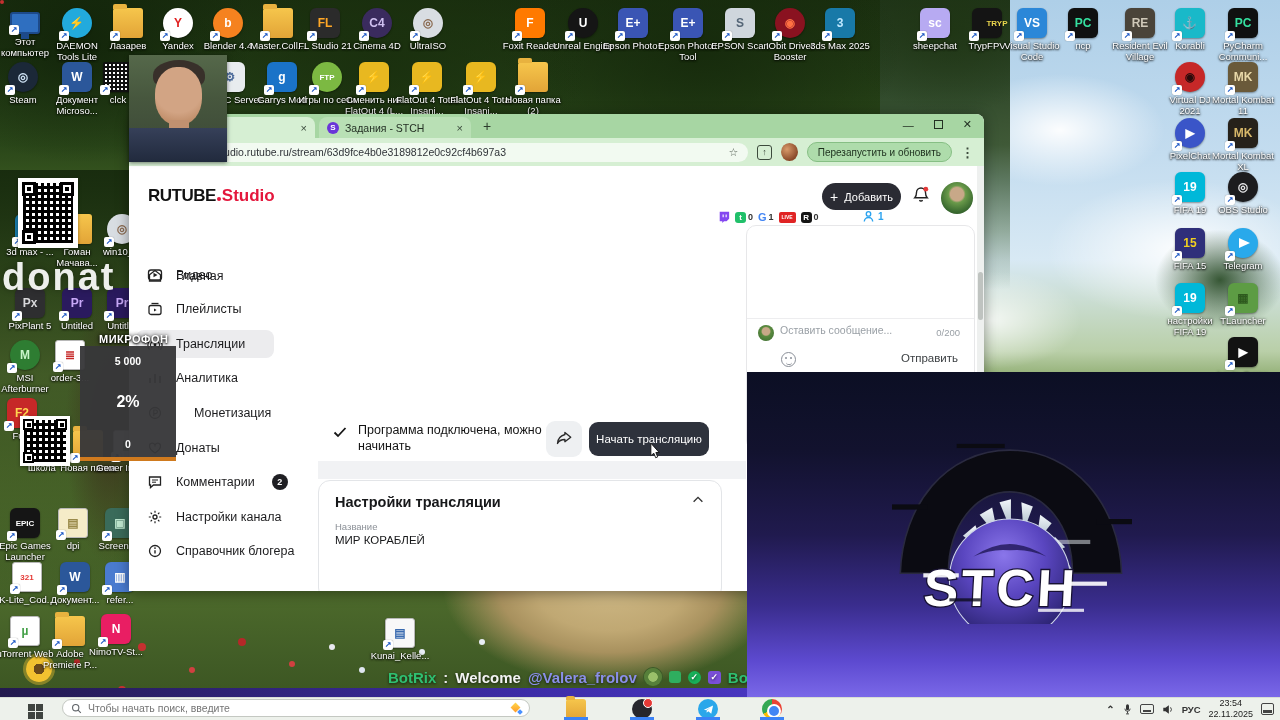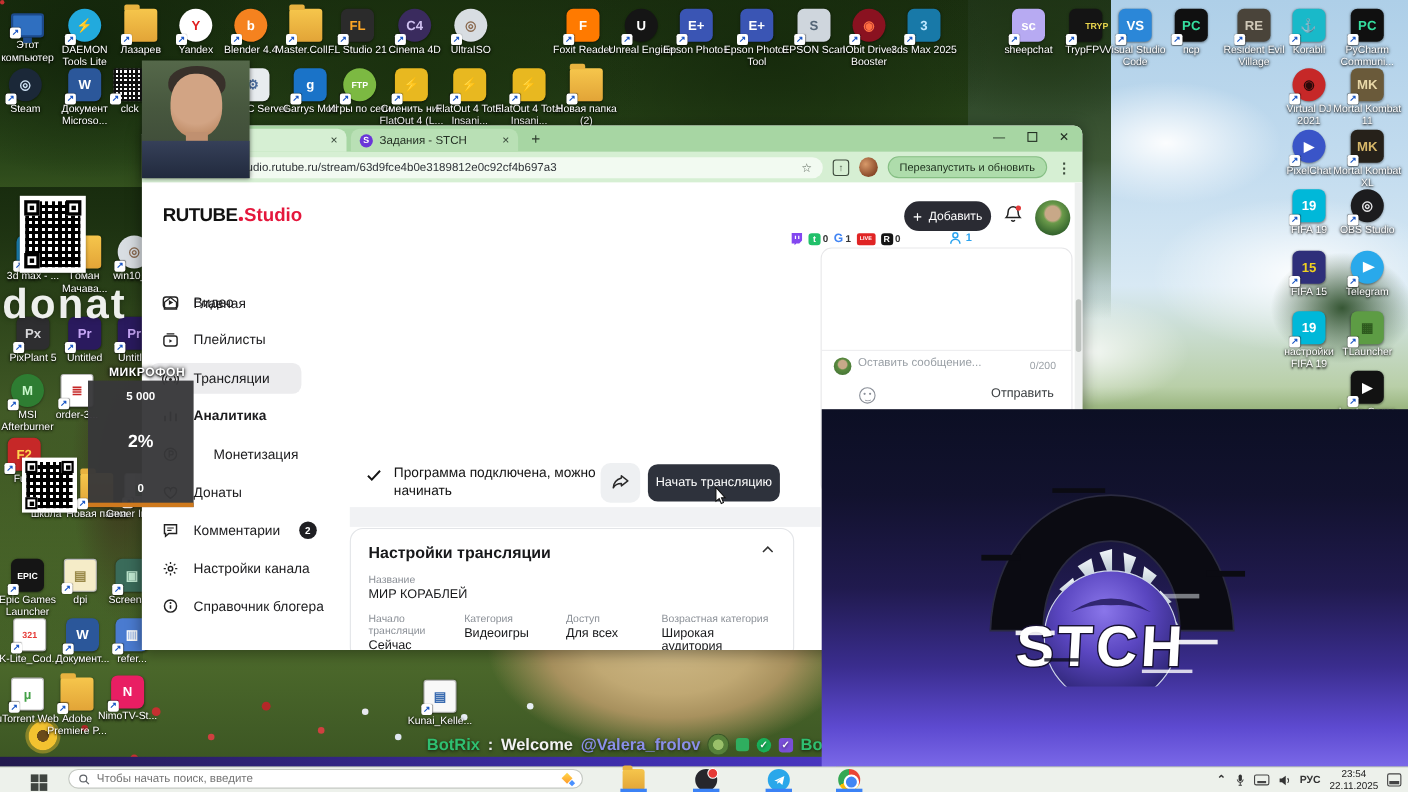--- a/index.html
+++ b/index.html
@@ -610,21 +610,21 @@
             <span>Плейлисты</span>
           </div>
           <div class="sbitem active" style="top: 163.8px;">
             <span class="sbicon"><svg width="16" height="16" viewBox="0 0 16 16">
                 <circle cx="8" cy="9" r="1.4" fill="#222"></circle>
                 <path d="M4.8 12a4.3 4.3 0 0 1 0-6M11.2 6a4.3 4.3 0 0 1 0 6" fill="none" stroke="#222" stroke-width="1.2"></path>
                 <path d="M2.6 13.6a7 7 0 0 1 0-9.2M13.4 4.4a7 7 0 0 1 0 9.2" fill="none" stroke="#222" stroke-width="1.2"></path>
               </svg></span>
             <span>Трансляции</span>
           </div>
-          <div class="sbitem" style="top: 198.4px; font-weight: bold;">
+          <div class="sbitem" style="top: 198.4px;">
             <span class="sbicon"><svg width="16" height="16" viewBox="0 0 16 16">
                 <path d="M3 13V8M8 13V4M13 13V6" stroke="#222" stroke-width="1.6" fill="none"></path>
               </svg></span>
             <span>Аналитика</span>
           </div>
           <div class="sbitem" style="top: 233px; gap: 31px;">
             <span class="sbicon"><svg width="16" height="16" viewBox="0 0 16 16">
                 <circle cx="8" cy="8" r="5.5" fill="none" stroke="#222" stroke-width="1.3"></circle>
                 <path d="M6.8 11V5h1.8a1.8 1.8 0 0 1 0 3.6H6.2" stroke="#222" stroke-width="1.2" fill="none"></path>
               </svg></span>
@@ -688,38 +688,20 @@
           <span>
             <svg width="14" height="14" viewBox="0 0 16 16">
                 <path d="M3 10l5-5 5 5" fill="none" stroke="#333" stroke-width="1.6"></path>
               </svg>
           </span>
         </div>
         <div id="namefield">
           <div class="flabel">Название</div>
           <div class="fvalue">МИР КОРАБЛЕЙ</div>
         </div>
-        <div class="frow" id="frow1">
-            <div class="fcol1">
-              <div class="flabel">Начало трансляции</div>
-              <div class="fvalue">Сейчас</div>
-            </div>
-            <div class="fcol2">
-              <div class="flabel">Категория</div>
-              <div class="fvalue">Видеоигры</div>
-            </div>
-            <div class="fcol3">
-              <div class="flabel">Доступ</div>
-              <div class="fvalue">Для всех</div>
-            </div>
-            <div class="fcol4">
-              <div class="flabel">Возрастная категория</div>
-              <div class="fvalue">Широкая аудитория</div>
-            </div>
-          </div>
 
       </div>
 
       <div id="chatcard">
         <div id="chatdiv"></div>
         <div id="chat-avatar"></div>
         <input id="chatinput" readonly="" placeholder="Оставить сообщение..." style="">
         <div id="chatcount">0/200</div>
         <div id="smiley"></div>
         <div id="sendbtn">Отправить</div>

